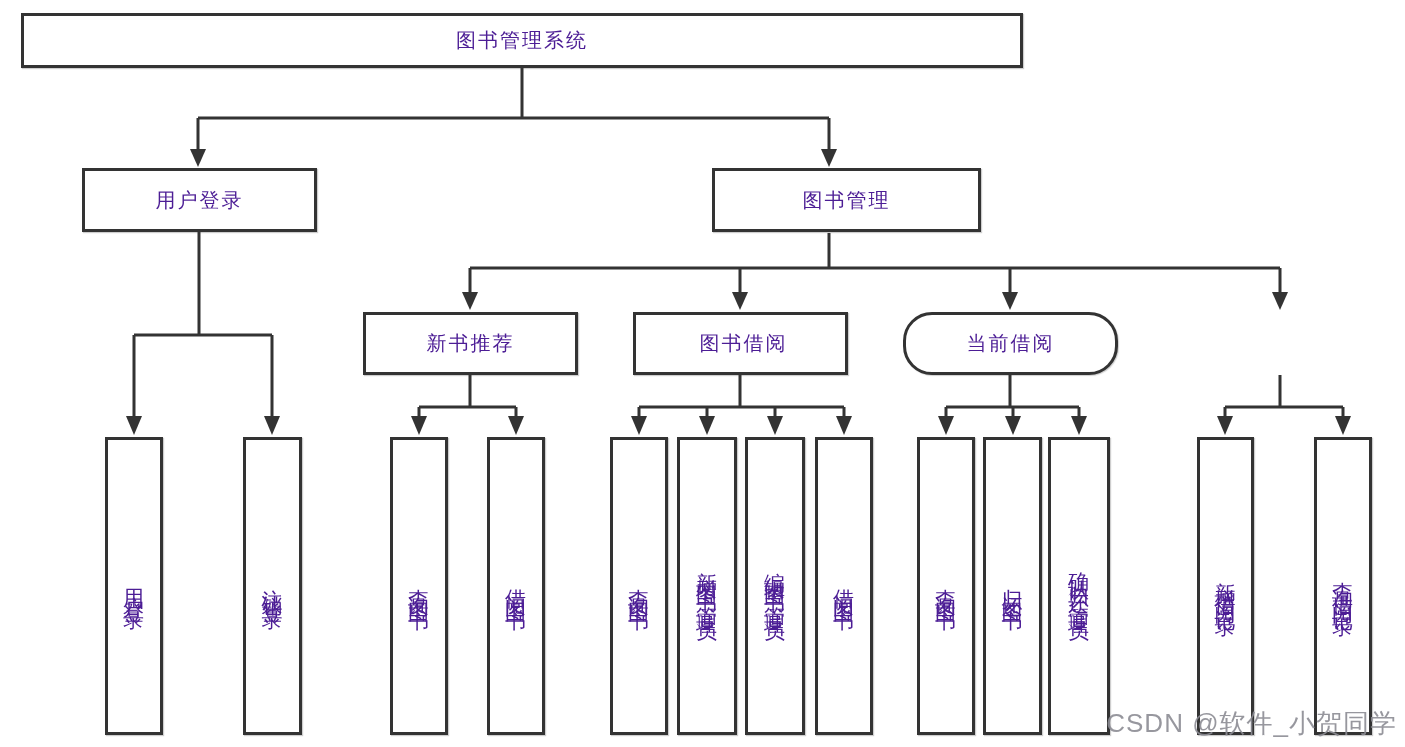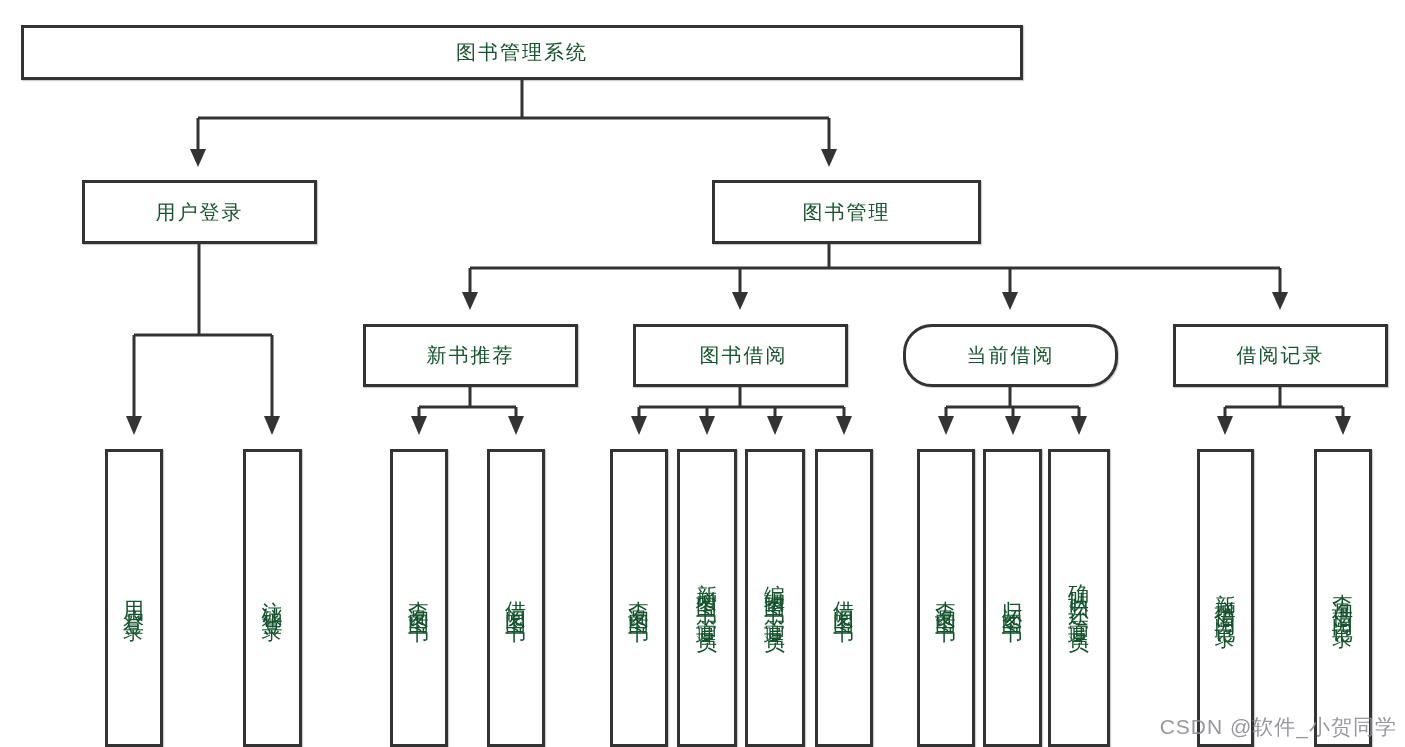--- a/index.html
+++ b/index.html
@@ -23,24 +23,23 @@
     z-index: 1;
   }
   .node {
     position: absolute;
     box-sizing: border-box;
     border: 3px solid #333333;
     background: #ffffff;
     display: flex;
     align-items: center;
     justify-content: center;
-    color: #14532d;
+    color: #4c1d95;
     z-index: 2;
     box-shadow: 1px 1px 1px rgba(60,60,60,0.25);
-    margin-top: 12px;
   }
   .hlabel {
     font-size: 20px;
     letter-spacing: 2px;
     white-space: nowrap;
   }
   .leaf {
     top: 437px;
     height: 298px;
     width: 58px;
@@ -50,21 +49,21 @@
     text-orientation: mixed;
     font-size: 21px;
     letter-spacing: 7px;
     line-height: 1;
     white-space: nowrap;
   }
   #watermark {
     position: absolute;
     right: 8px;
     bottom: 6px;
-    font-size: 21px;
+    font-size: 26px;
     color: rgba(140, 140, 147, 0.9);
     z-index: 3;
     letter-spacing: 1px;
     white-space: nowrap;
   }
 </style>
 </head>
 <body>
 
 <div id="canvas">
@@ -140,23 +139,20 @@
 
   <div class="node" style="left:363px; top:312px; width:215px; height:63px;">
     <span class="hlabel">新书推荐</span>
   </div>
   <div class="node" style="left:633px; top:312px; width:215px; height:63px;padding-left:6px;">
     <span class="hlabel">图书借阅</span>
   </div>
   <div class="node" style="left:903px; top:312px; width:215px; height:63px;border-radius:29px;">
     <span class="hlabel">当前借阅</span>
   </div>
-  <div class="node" style="left:1173px; top:312px; width:215px; height:63px;">
-    <span class="hlabel">借阅记录</span>
-  </div>
 
   <div class="node leaf" style="left:105px;">
     <span class="vlabel">用户登录</span>
   </div>
   <div class="node leaf" style="left:243px; width:59px;">
     <span class="vlabel">注销登录</span>
   </div>
 
   <div class="node leaf" style="left:390px;">
     <span class="vlabel">查询图书</span>

